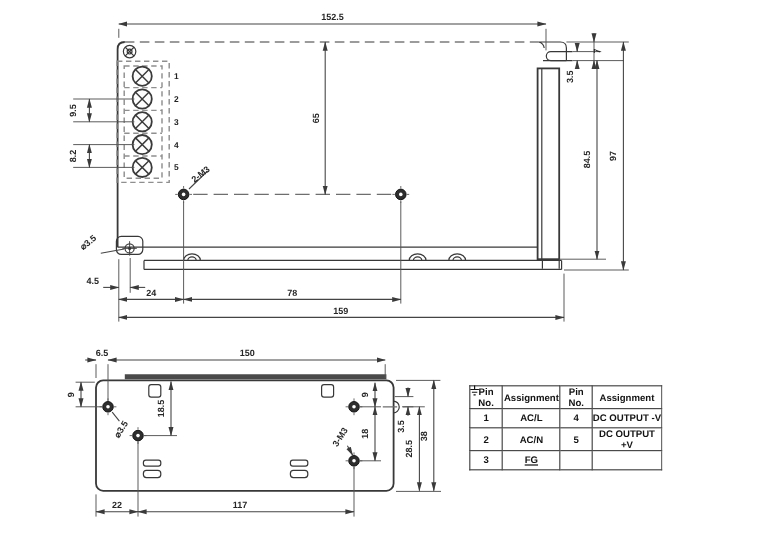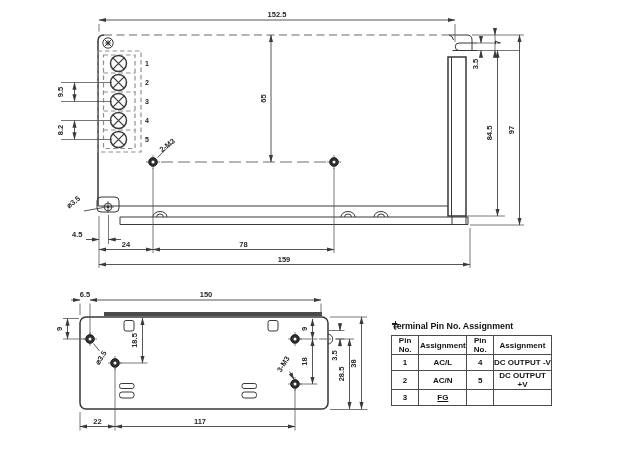--- a/index.html
+++ b/index.html
@@ -228,21 +228,20 @@
       <path class="ext" d="M80,412 V430.5 M115,367.5 V430.5 M295,388.5 V430.5"></path>
       <line class="dim" x1="80" y1="426.5" x2="115" y2="426.5" marker-start="url(#arr)" marker-end="url(#arr)"></line>
       <text class="dt" x="97.5" y="423.5" text-anchor="middle">22</text>
       <line class="dim" x1="115" y1="426.5" x2="295" y2="426.5" marker-start="url(#arr)" marker-end="url(#arr)"></line>
       <text class="dt" x="200" y="423.5" text-anchor="middle">117</text>
     </g>
   </g>
 </svg>
 
 <div class="tbl-wrap">
-  <div class="tbl-title">Terminal Pin No.  Assignment</div>
   <table class="pins">
     <tbody>
           <tr class="hdr">
       <td class="c1">Pin No.</td>
       <td class="c2">Assignment</td>
       <td class="c3">Pin No.</td>
       <td class="c4">Assignment</td>
     </tr>
     <tr>
       <td>1</td>

